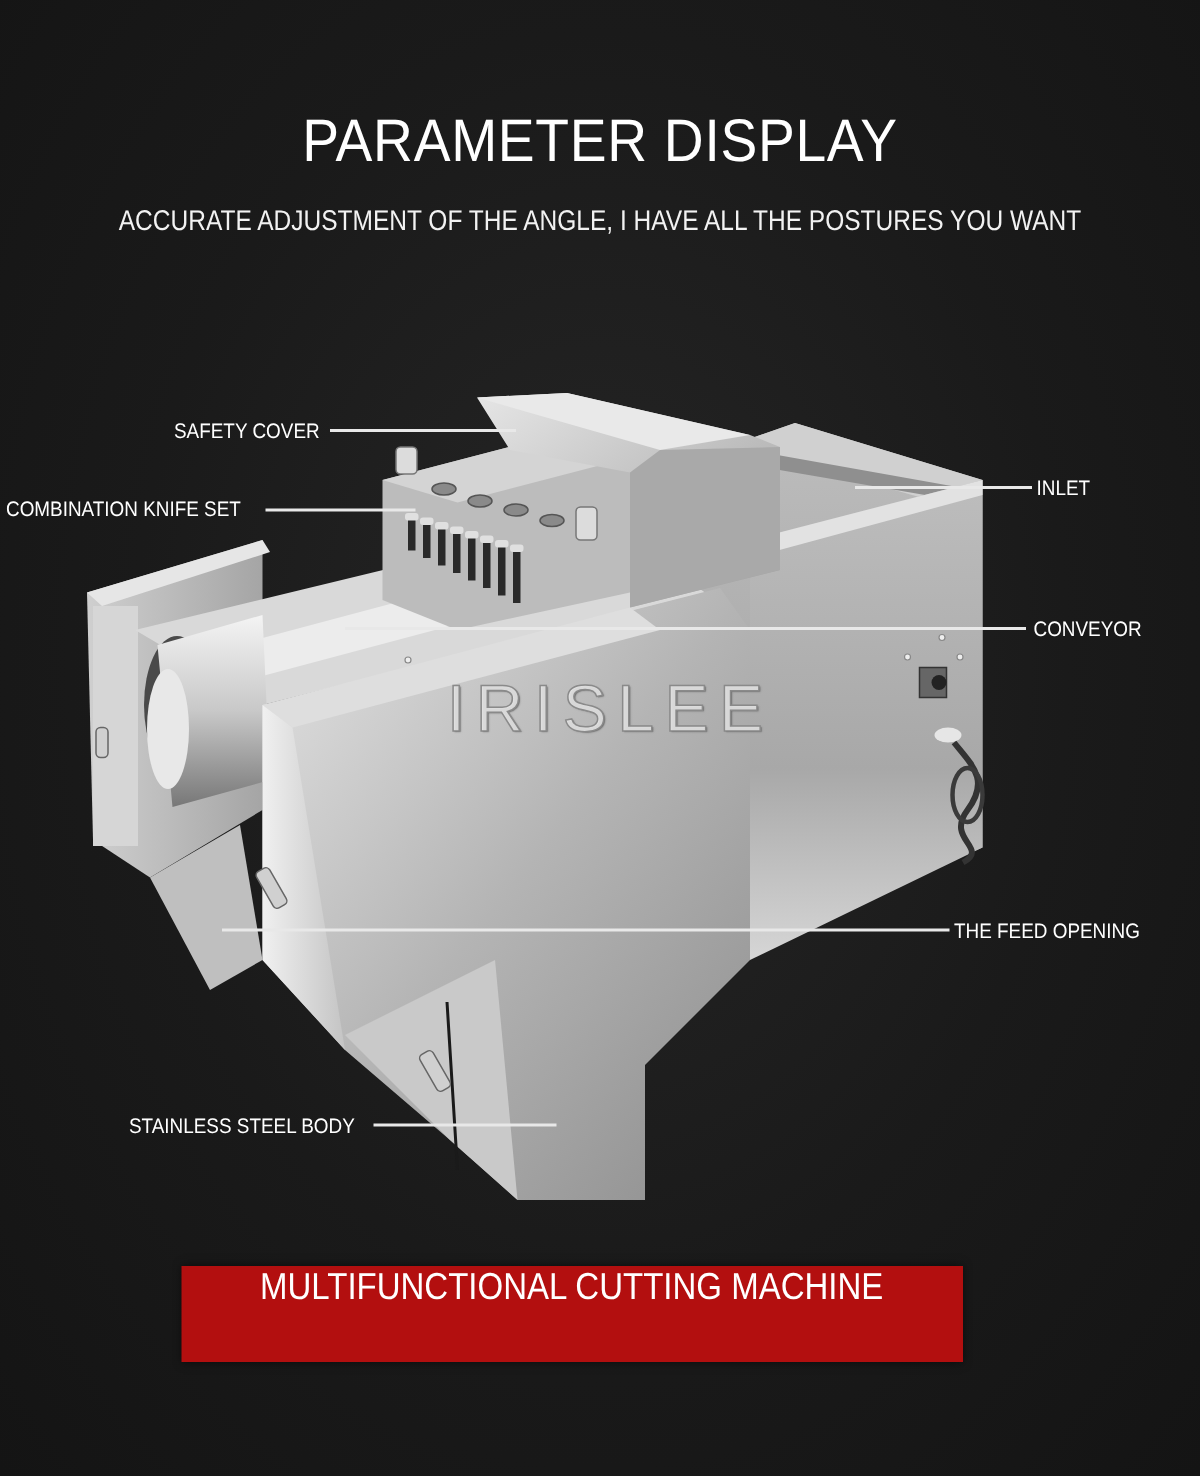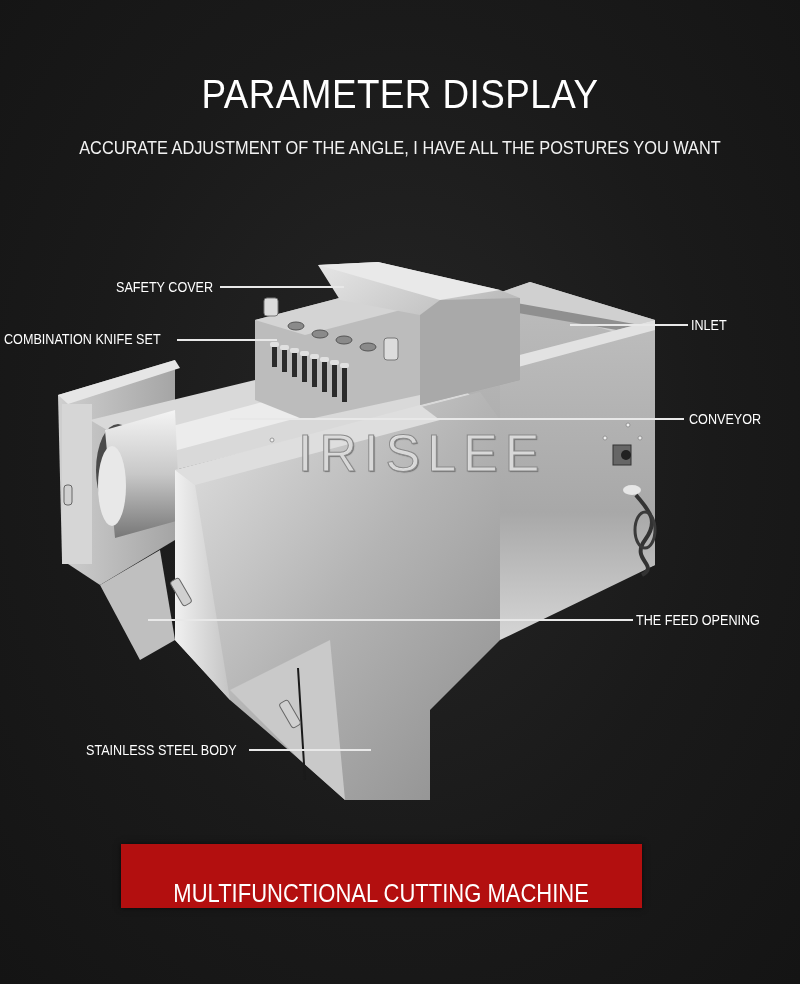--- a/index.html
+++ b/index.html
@@ -26,28 +26,28 @@
     .label {
       position: absolute; font-size: 14px; color: #ffffff; white-space: nowrap;
       transform: scaleX(0.9); transform-origin: left center; line-height: 16px;
     }
     .label.right { transform-origin: left center; }
     .leader { position: absolute; height: 2px; background: #e8e8e8; }
     .banner {
       position: absolute; left: 121px; top: 844px; width: 521px; height: 64px;
       background: #b30f0f;
       box-shadow: 0 0 6px rgba(0,0,0,0.6);
-      display: flex; align-items: flex-end; justify-content: center;
+      display: flex; align-items: flex-start; justify-content: center;
     }
     .banner span {
       font-size: 25px; color: #ffffff; white-space: nowrap;
       transform: scaleX(0.88); display: inline-block;
     }
     .watermark {
-      position: absolute; left: 298px; top: 423px; font-size: 52px;
+      position: absolute; left: 298px; top: 448px; font-size: 44px;
       letter-spacing: 7px; color: rgba(235,235,235,0.85);
       -webkit-text-stroke: 1px #8a8a8a; font-weight: normal;
       text-shadow: 1px 1px 1px rgba(90,90,90,0.8);
     }
   </style>
 </head>
 <body>
 
 <div class="title">PARAMETER DISPLAY</div>
 <div class="subtitle">ACCURATE ADJUSTMENT OF THE ANGLE, I HAVE ALL THE POSTURES YOU WANT</div>

